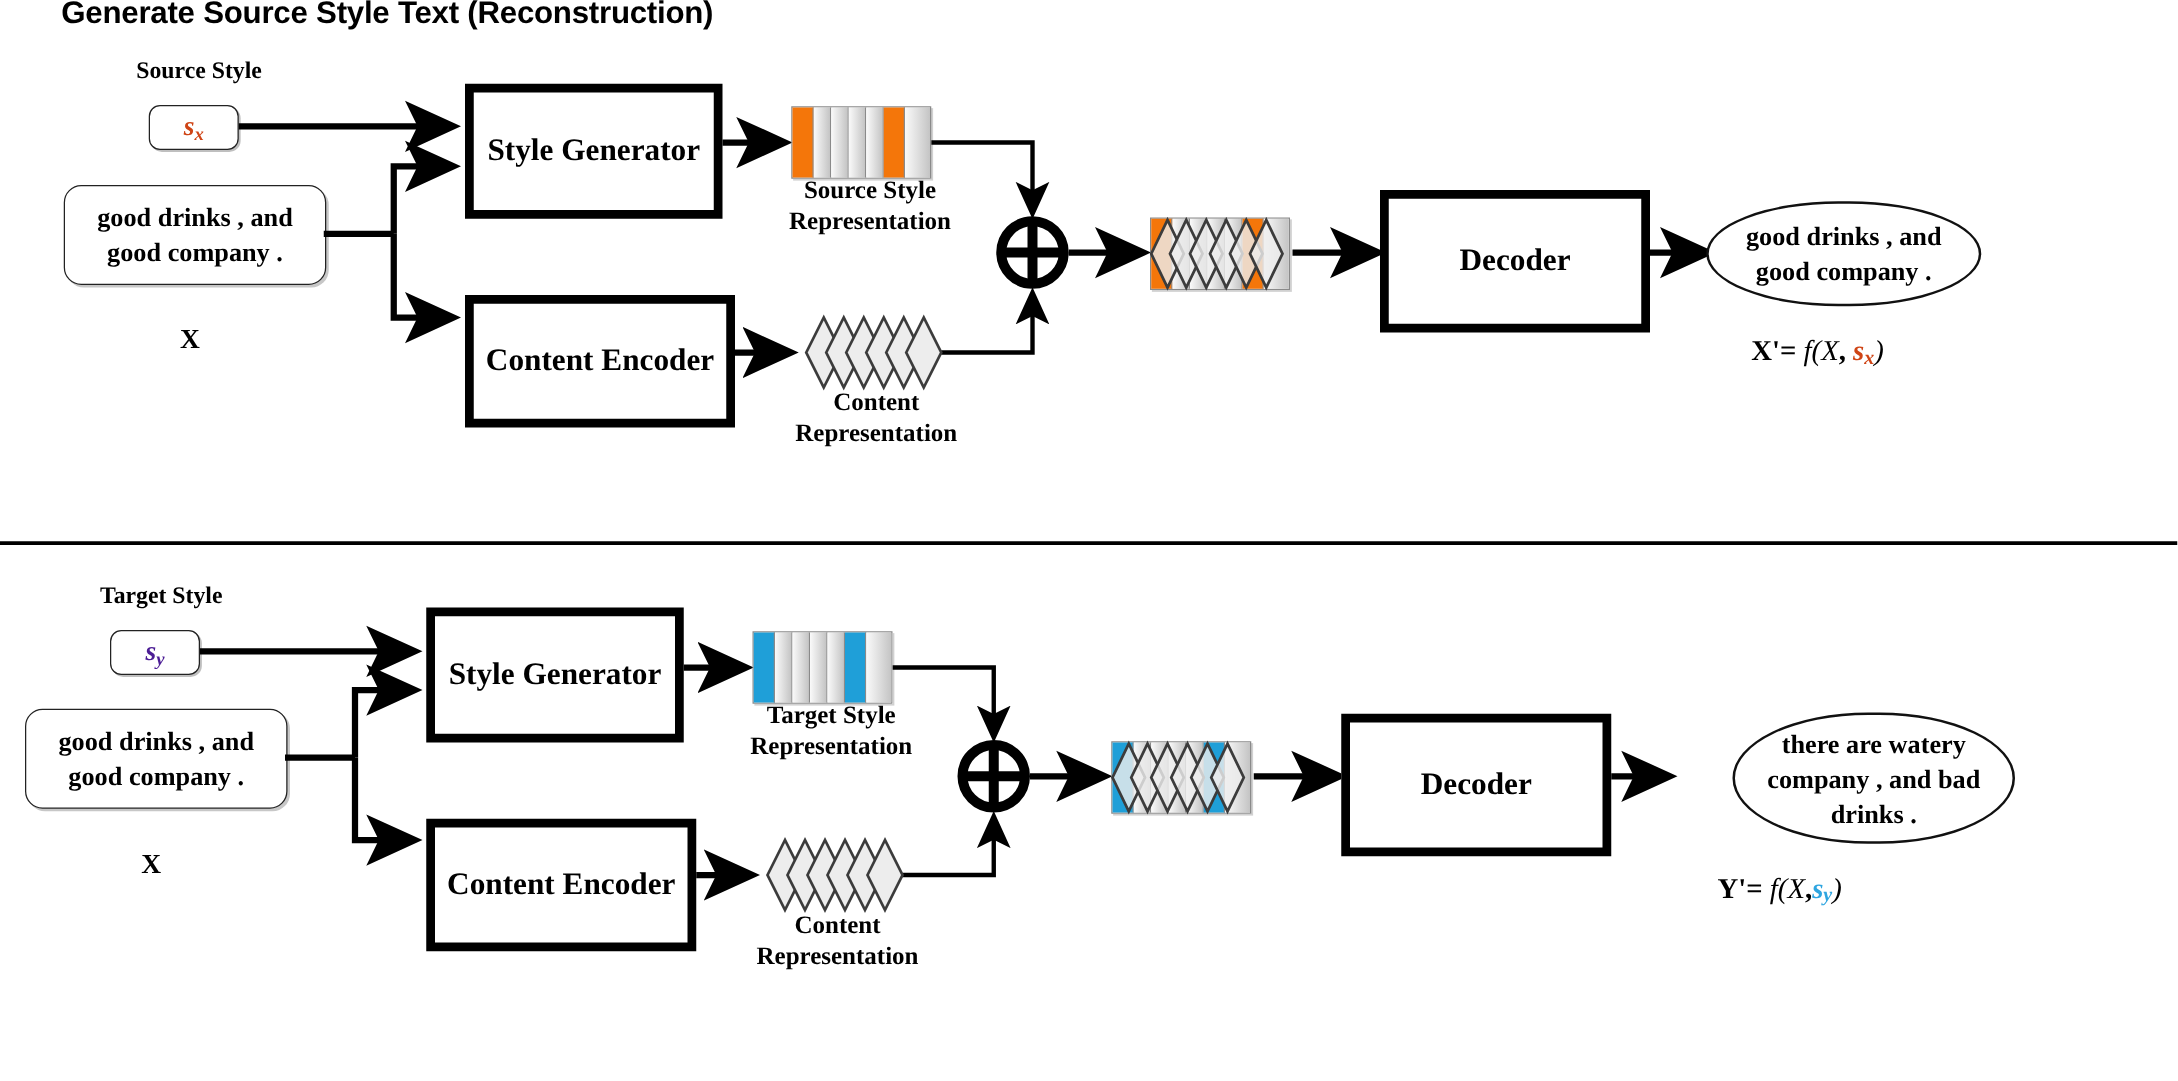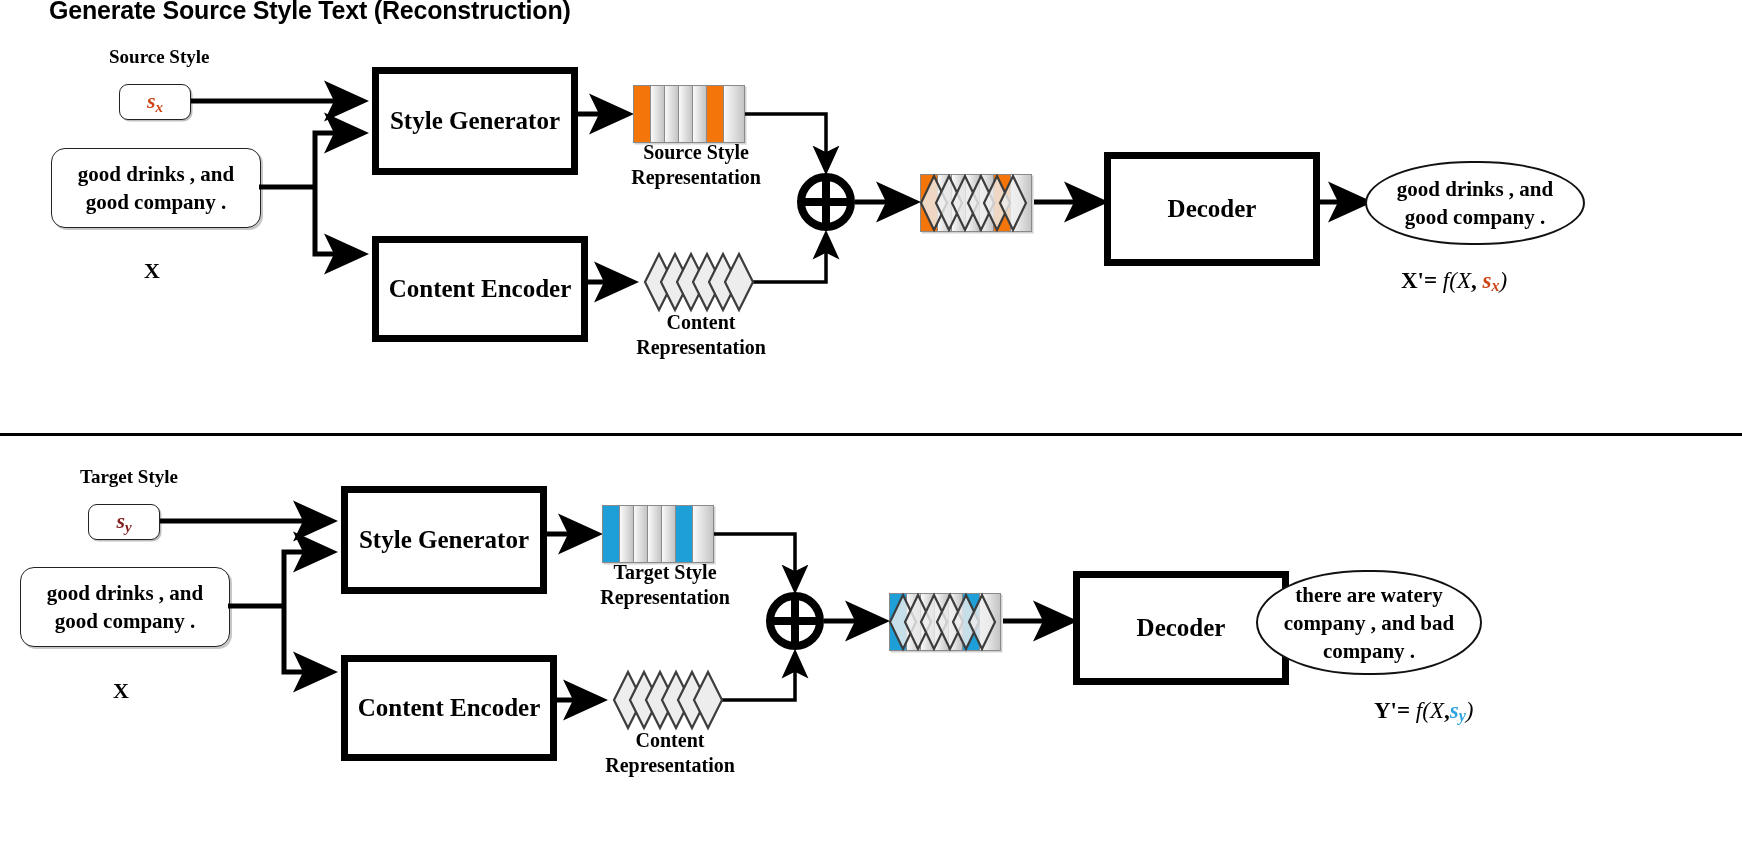--- a/index.html
+++ b/index.html
@@ -17,21 +17,21 @@
 
   .small-label{position:absolute;font-weight:bold;font-size:19px;white-space:nowrap;text-align:center;}
   .rep-label{position:absolute;font-weight:bold;font-size:20px;line-height:25px;text-align:center;white-space:nowrap;}
 
   
   .style-pill{position:absolute;width:70px;height:34px;border:1.6px solid #222;border-radius:9px;
               background:#fff;display:flex;align-items:center;justify-content:center;
               box-shadow:1.5px 1.5px 0 rgba(0,0,0,.25);}
   .style-pill .sym{font-style:italic;font-weight:bold;font-size:22px;}
   .sym-src{color:#cf4415;}
-  .sym-tgt{color:#7f1d1d;}
+  .sym-tgt{color:#4c1d95;}
   .sym .sub{font-size:15px;vertical-align:-4px;font-style:italic;}
 
   
   .input-box{position:absolute;width:208px;height:78px;border:1.6px solid #222;border-radius:14px;
              background:#fff;display:flex;align-items:center;justify-content:center;text-align:center;
              font-weight:bold;font-size:21px;line-height:28px;
              box-shadow:2px 2px 0 rgba(0,0,0,.22);}
 
   .x-label{position:absolute;font-weight:bold;font-size:22px;}
 
@@ -262,23 +262,23 @@
         <polygon points="0,31 13,4 26,31 13,58"></polygon>
         <polygon points="15,31 28,4 41,31 28,58"></polygon>
         <polygon points="31,31 44,4 57,31 44,58"></polygon>
         <polygon points="47,31 60,4 73,31 60,58"></polygon>
         <polygon points="63,31 76,4 89,31 76,58"></polygon>
         <polygon points="79,31 92,4 105,31 92,58"></polygon>
       </g>
     </svg>
   </div>
 
-  <div class="out-blob" style="left:1256px;top:136px;width:226px;height:105px;text-align:center;">
-    <span>
-      <span>there are watery</span><br><span>company , and bad</span><br><span>company .</span>
+  <div class="out-blob" style="left:1386px;top:136px;width:226px;height:105px;text-align:center;">
+    <span>
+      <span>there are watery</span><br><span>company , and bad</span><br><span>drinks .</span>
     </span>
   </div>
 
   <div class="formula" style="left:1374px;top:264px;">
     <span>Y'</span><span>=</span>
     <i>f</i><i>(</i><i>X</i><span>,</span><span class="sy"><span>s</span><span class="sb">y</span></span><i>)</i>
   </div>
 </div>
 
 </body></html>

